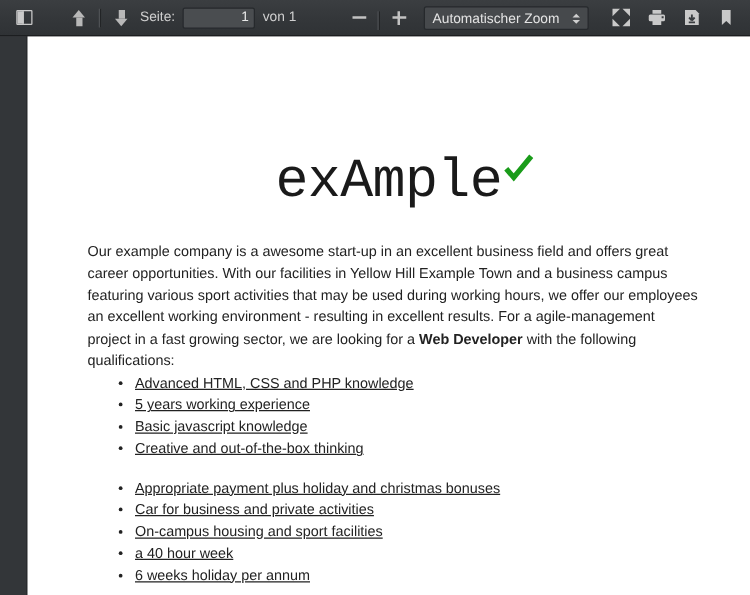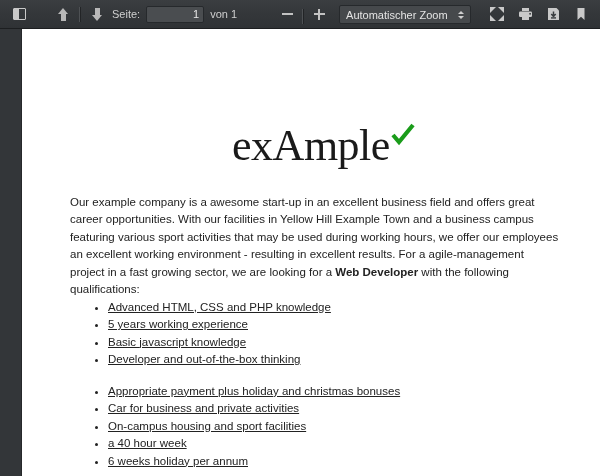--- a/index.html
+++ b/index.html
@@ -188,21 +188,21 @@
   }
 
   .logo-wrap {
     text-align: center;
     padding-top: 95px;
     line-height: 1;
   }
   .logo {
     display: inline-block;
     position: relative;
-    font-family: Liberation Serif, serif;
+    font-family: Liberation Mono, monospace;
     font-size: 44px;
     letter-spacing: -0.5px;
     color: #1a1a1a;
     font-weight: 400;
   }
   .logo .check {
     position: absolute;
     right: -26px;
     top: -2px;
     width: 26px;
@@ -323,21 +323,21 @@
     </div>
 
     <div class="doc-body">
 
       <p class="para-mid"><span>Our example company is a awesome start-up in an excellent business field and offers great career opportunities. With our facilities in Yellow Hill Example Town and a business campus featuring various sport activities that may be used during working hours, we offer our employees an excellent working environment - resulting in excellent results. For a agile-management project in a fast growing sector, we are looking for a </span><b>Web Developer</b><span> with the following qualifications:</span></p>
 
       <ul>
         <li>Advanced HTML, CSS and PHP knowledge</li>
         <li>5 years working experience</li>
         <li>Basic javascript knowledge</li>
-        <li>Developer and out-of-the-box thinking</li>
+        <li>Creative and out-of-the-box thinking</li>
       </ul>
 
 
       <ul>
         <li>Appropriate payment plus holiday and christmas bonuses</li>
         <li>Car for business and private activities</li>
         <li>On-campus housing and sport facilities</li>
         <li>a 40 hour week</li>
         <li>6 weeks holiday per annum</li>
       </ul>

